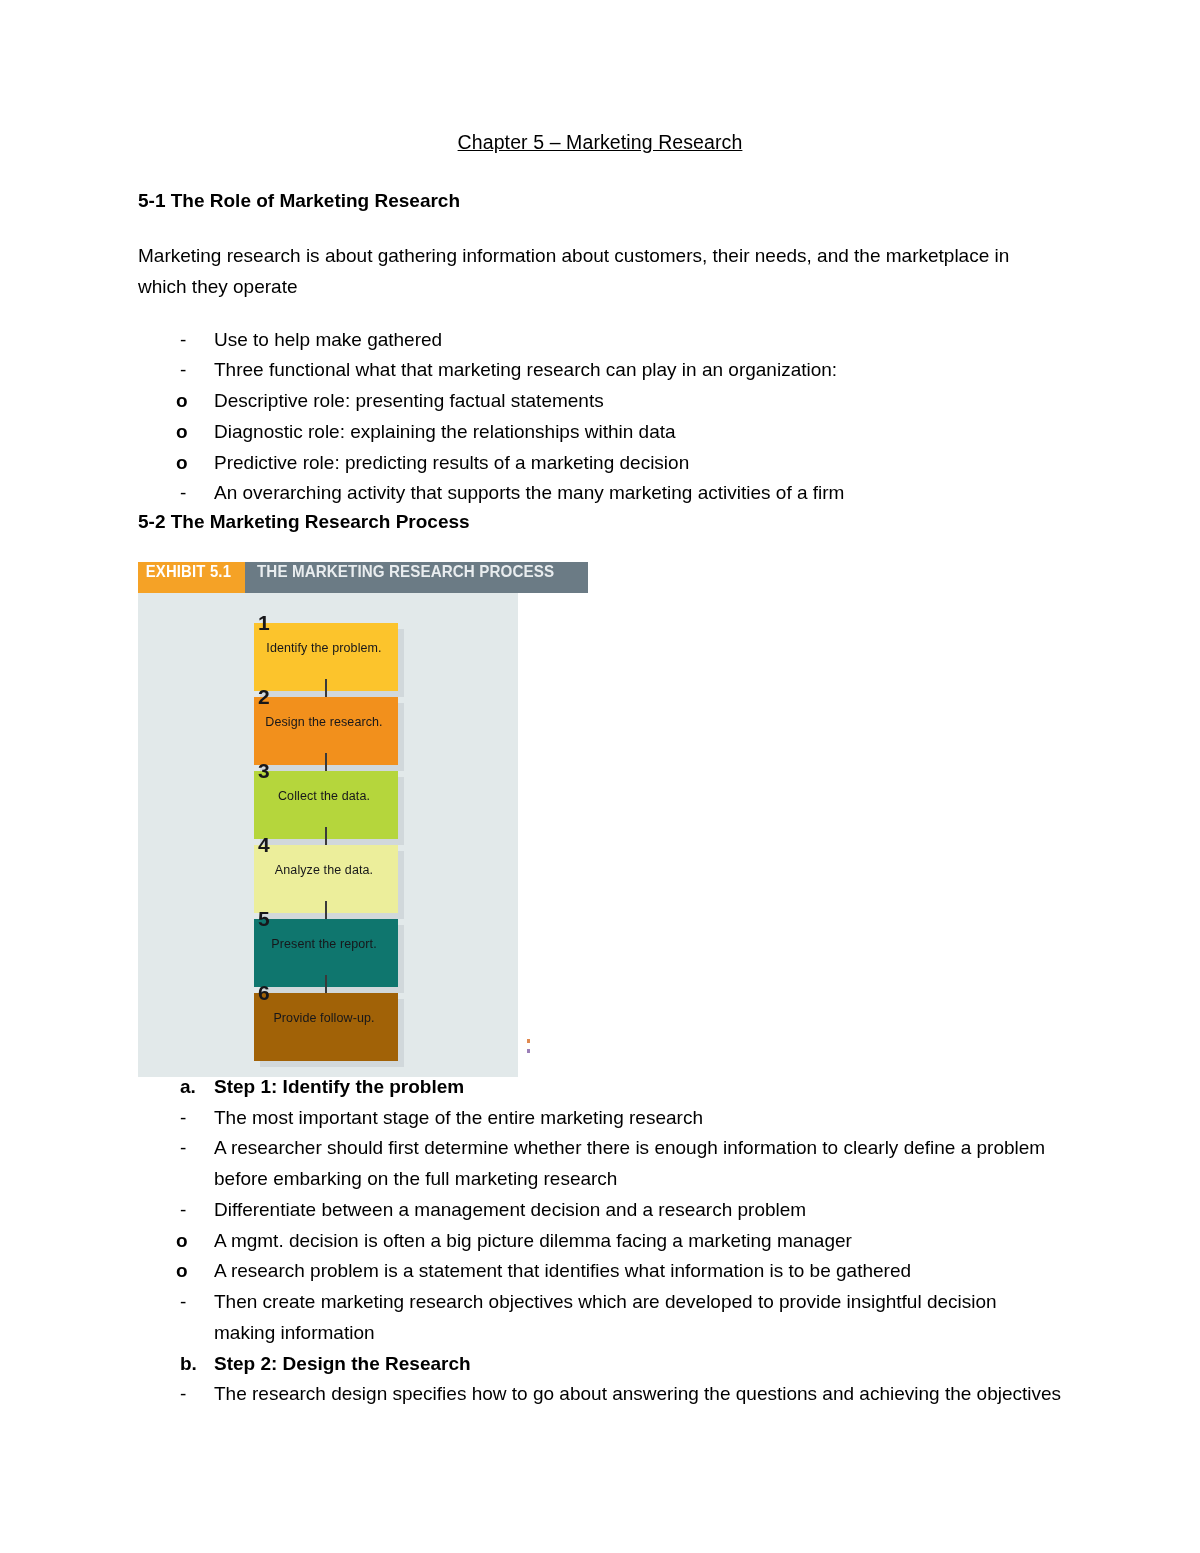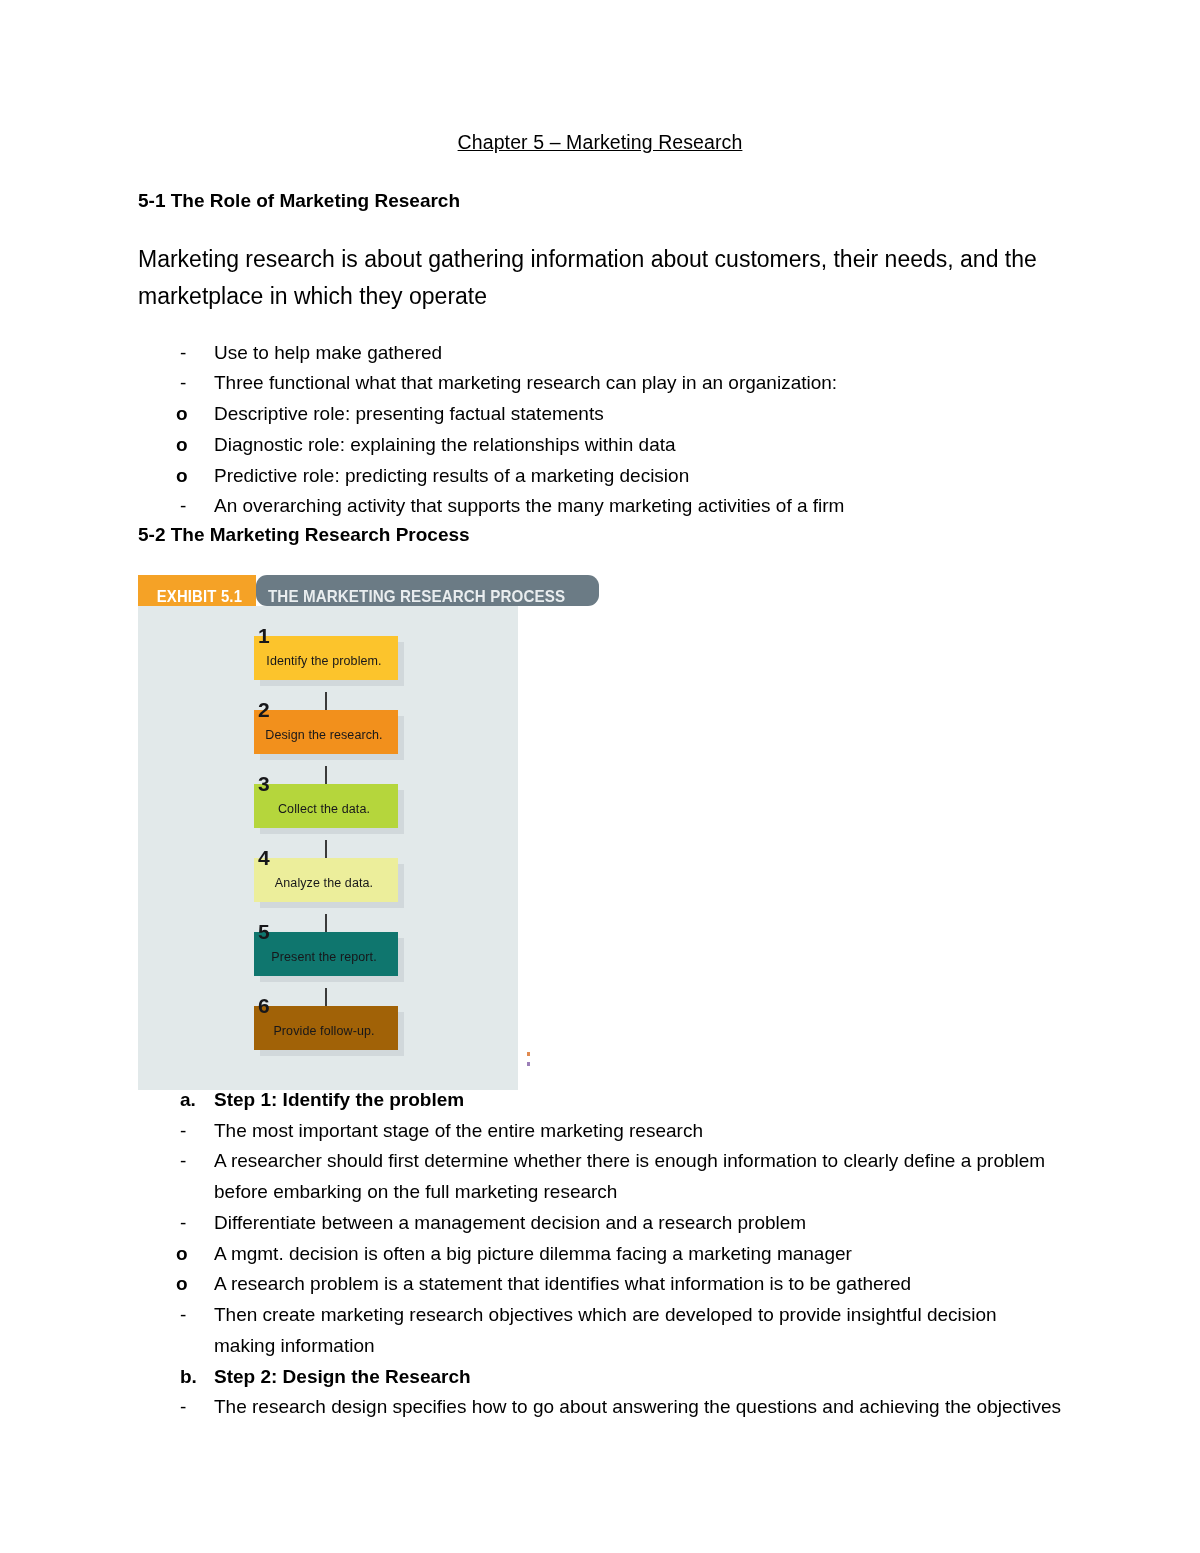--- a/index.html
+++ b/index.html
@@ -43,21 +43,21 @@
   }
 
   .section-heading {
     font-size: 19px;
     font-weight: bold;
     line-height: 1.35;
     margin: 0 0 27px 0;
   }
 
   .body-para {
-    font-size: 23px;
+    font-size: 19px;
     line-height: 1.62;
     margin: 0 0 22px 0;
   }
 
   
   ul.lvl1 {
     list-style: none;
     margin: 0;
     padding: 0 0 0 42px;
   }
@@ -128,40 +128,39 @@
 
   .exhibit-header {
     display: flex;
     width: 380px;
     height: 31px;
     align-items: stretch;
   }
   .exhibit-tag-wrap {
     background: #F5A226;
     display: flex;
-    align-items: flex-end;
-    padding: 0 9px 0 14px;
+    align-items: flex-start;
+    padding: 0 9px 0 3px;
   }
   .exhibit-tag-txt {
     color: #ffffff;
     font-size: 16.5px;
     font-weight: bold;
     letter-spacing: 0.2px;
     white-space: nowrap;
     font-stretch: condensed;
     transform: scaleX(0.9);
     transform-origin: center;
   }
   .exhibit-title-wrap {
     background: #6B7B85;
     flex: 1;
     display: flex;
-    align-items: flex-end;
+    align-items: flex-start;
     padding: 0 8px 0 12px;
-    border-radius: 11px;
   }
   .exhibit-title-txt {
     color: #E9EDEF;
     font-size: 16.5px;
     font-weight: bold;
     letter-spacing: 0.1px;
     white-space: nowrap;
     transform: scaleX(0.92);
     transform-origin: left center;
   }
@@ -182,21 +181,21 @@
   .flow-row {
     position: relative;
     height: 74px;
   }
 
   .flow-box {
     position: absolute;
     left: 116px;
     top: 12px;
     width: 144px;
-    height: 44px;
+    height: 68px;
     box-shadow: 6px 6px 0 0 rgba(195,203,205,0.55);
   }
   .flow-num {
     position: absolute;
     left: 5px;
     top: -11px;
     font-size: 21px;
     font-weight: bold;
     color: #17171a;
     line-height: 1;

